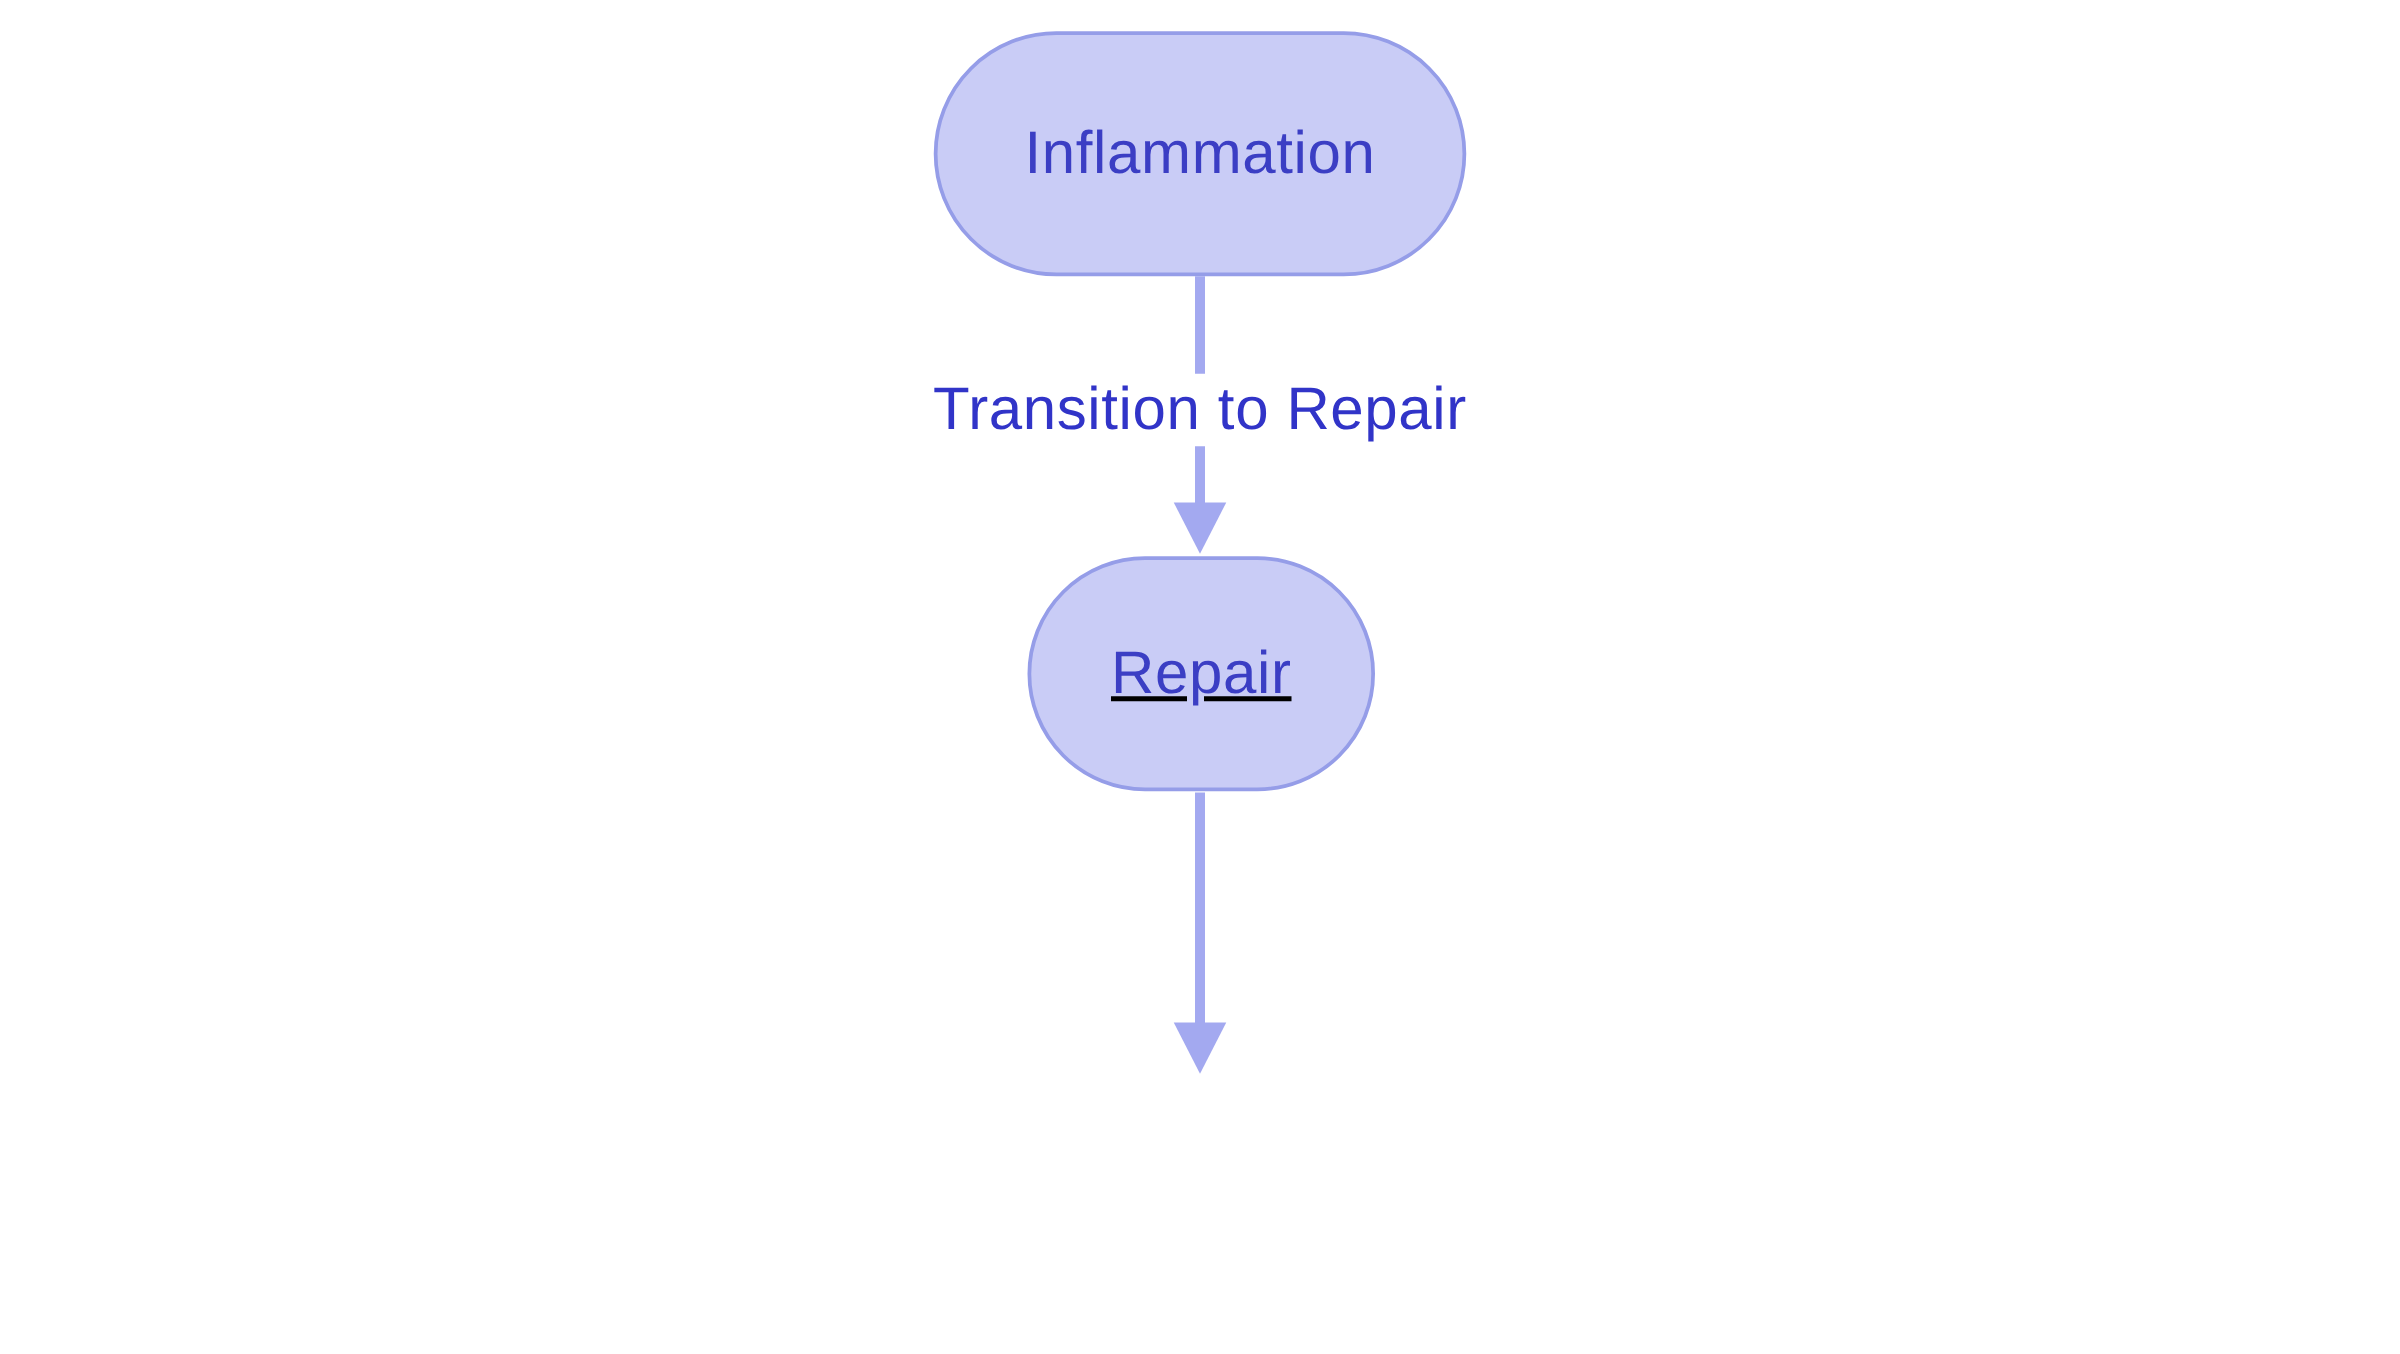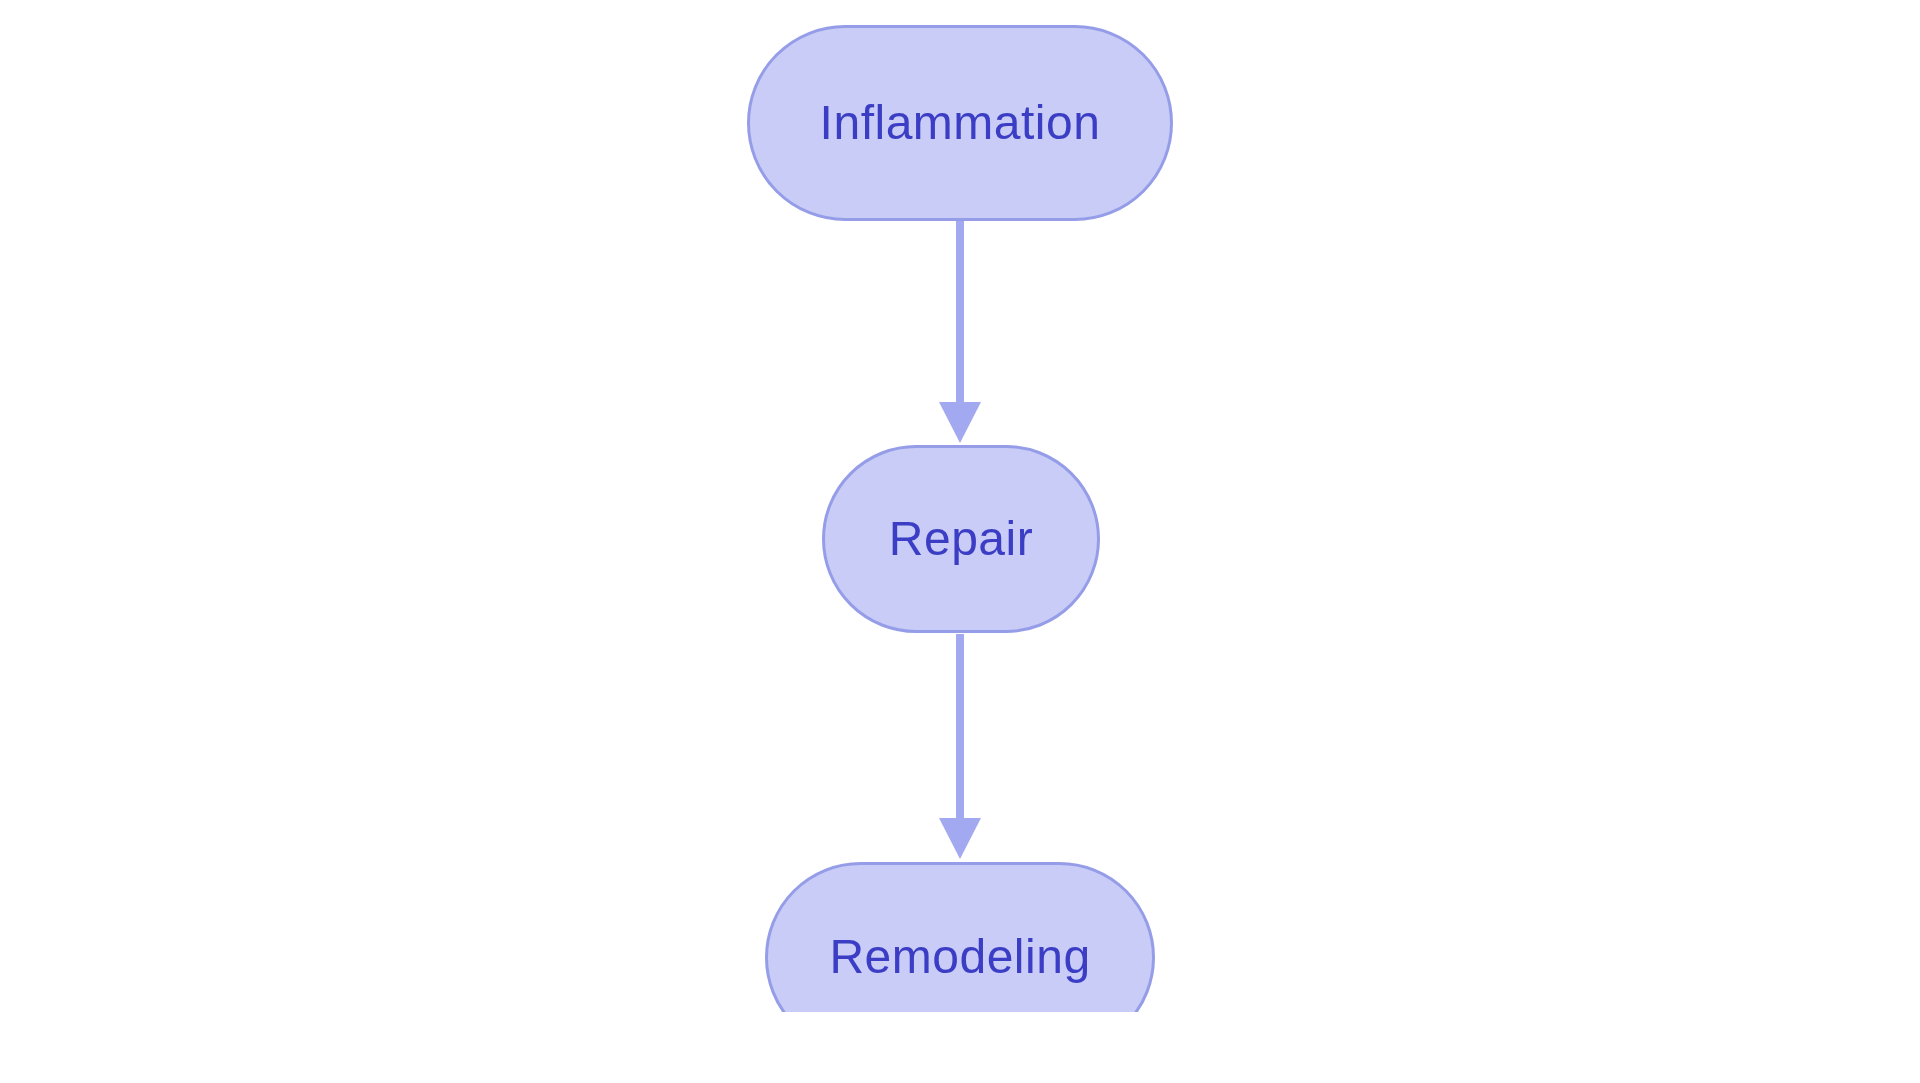--- a/index.html
+++ b/index.html
@@ -28,21 +28,21 @@
     border-radius: 110px;
   }
   .node-label {
     color: var(--node-text, #3b3ec4);
     font-size: 48px;
     line-height: 1.1;
     white-space: nowrap;
     letter-spacing: 0.5px;
   }
   .node-1 { left: 747px; top:  25px; width: 426px; height: 196px; }
-  .node-2 { left: 822px; top: 445px; width: 278px; height: 188px; }
+  .node-2 { left: 822px; top: 445px; width: 278px; height: 188px; text-decoration: underline; }
   .node-3 { left: 765px; top: 862px; width: 390px; height: 191px; }
 
   
   .edge-line {
     position: absolute;
     left: 956px;
     width: 8px;
     background: var(--edge-line, #a3a9f0);
   }
   .edge-line-1 { top: 221px; height: 182px; }
@@ -79,25 +79,23 @@
 <body>
 
 <div class="canvas">
 
   <div class="node node-1">
     <span class="node-label">Inflammation</span>
   </div>
 
   <div class="edge-line edge-line-1"></div>
   <div class="arrowhead arrowhead-1"></div>
+  <div class="edge-label edge-label-1">Transition to Repair</div>
 
   <div class="node node-2">
     <span class="node-label">Repair</span>
   </div>
 
   <div class="edge-line edge-line-2"></div>
   <div class="arrowhead arrowhead-2"></div>
 
-  <div class="node node-3">
-    <span class="node-label">Remodeling</span>
-  </div>
 
 </div>
 
 </body></html>

